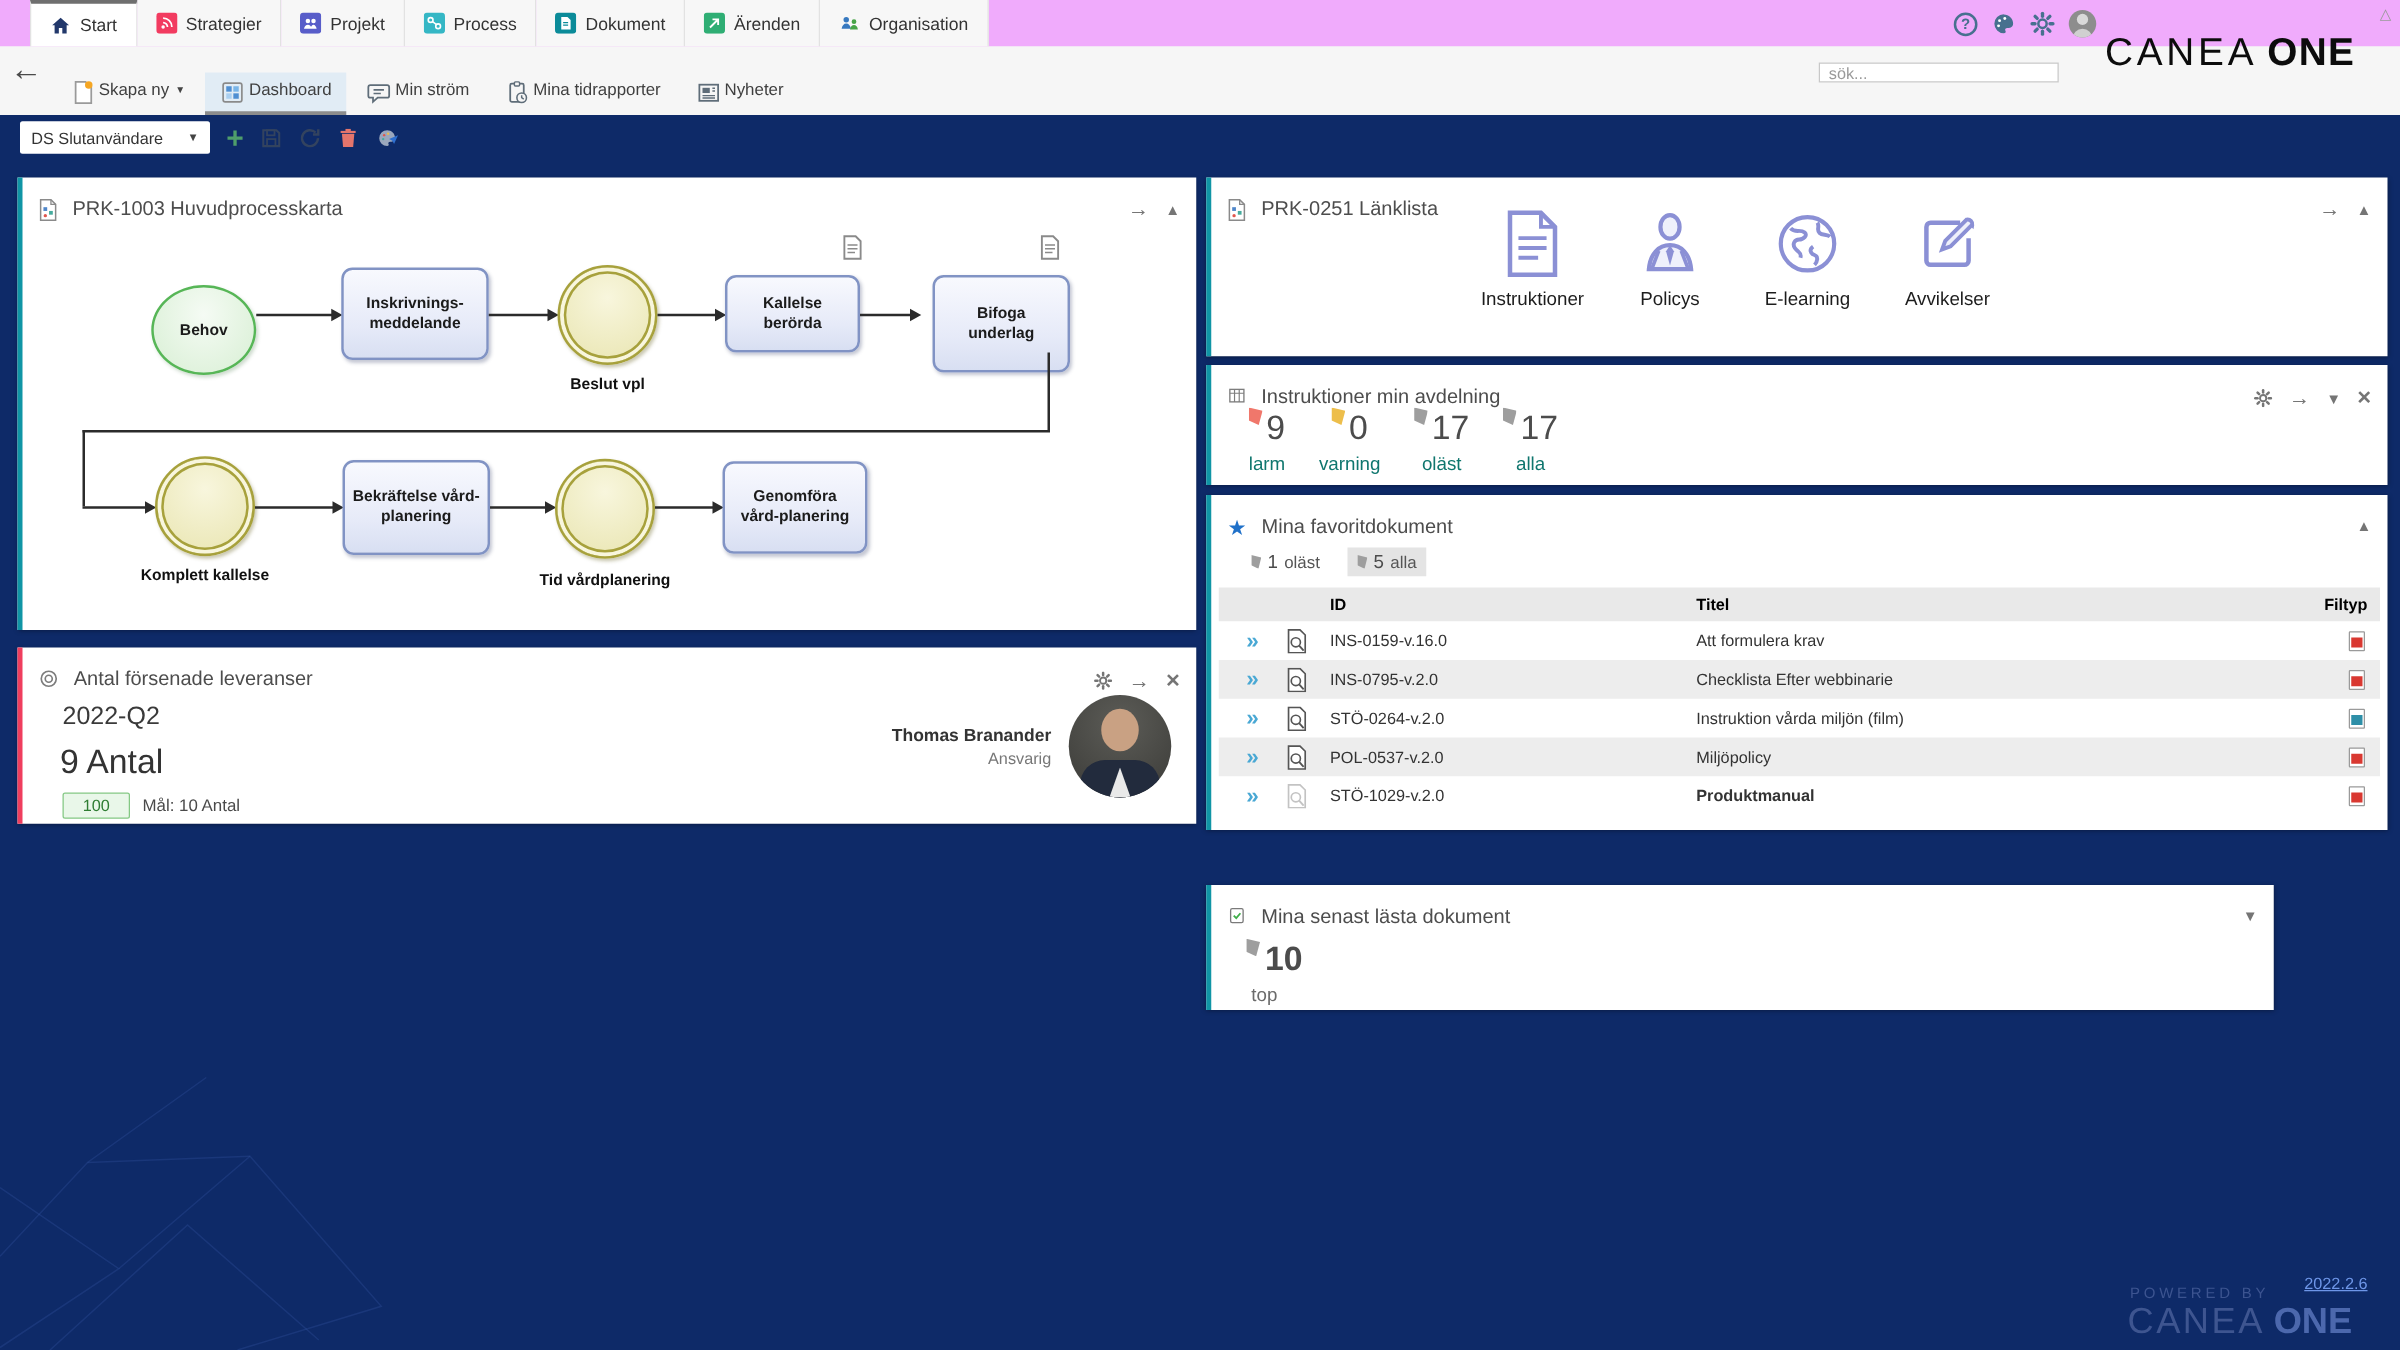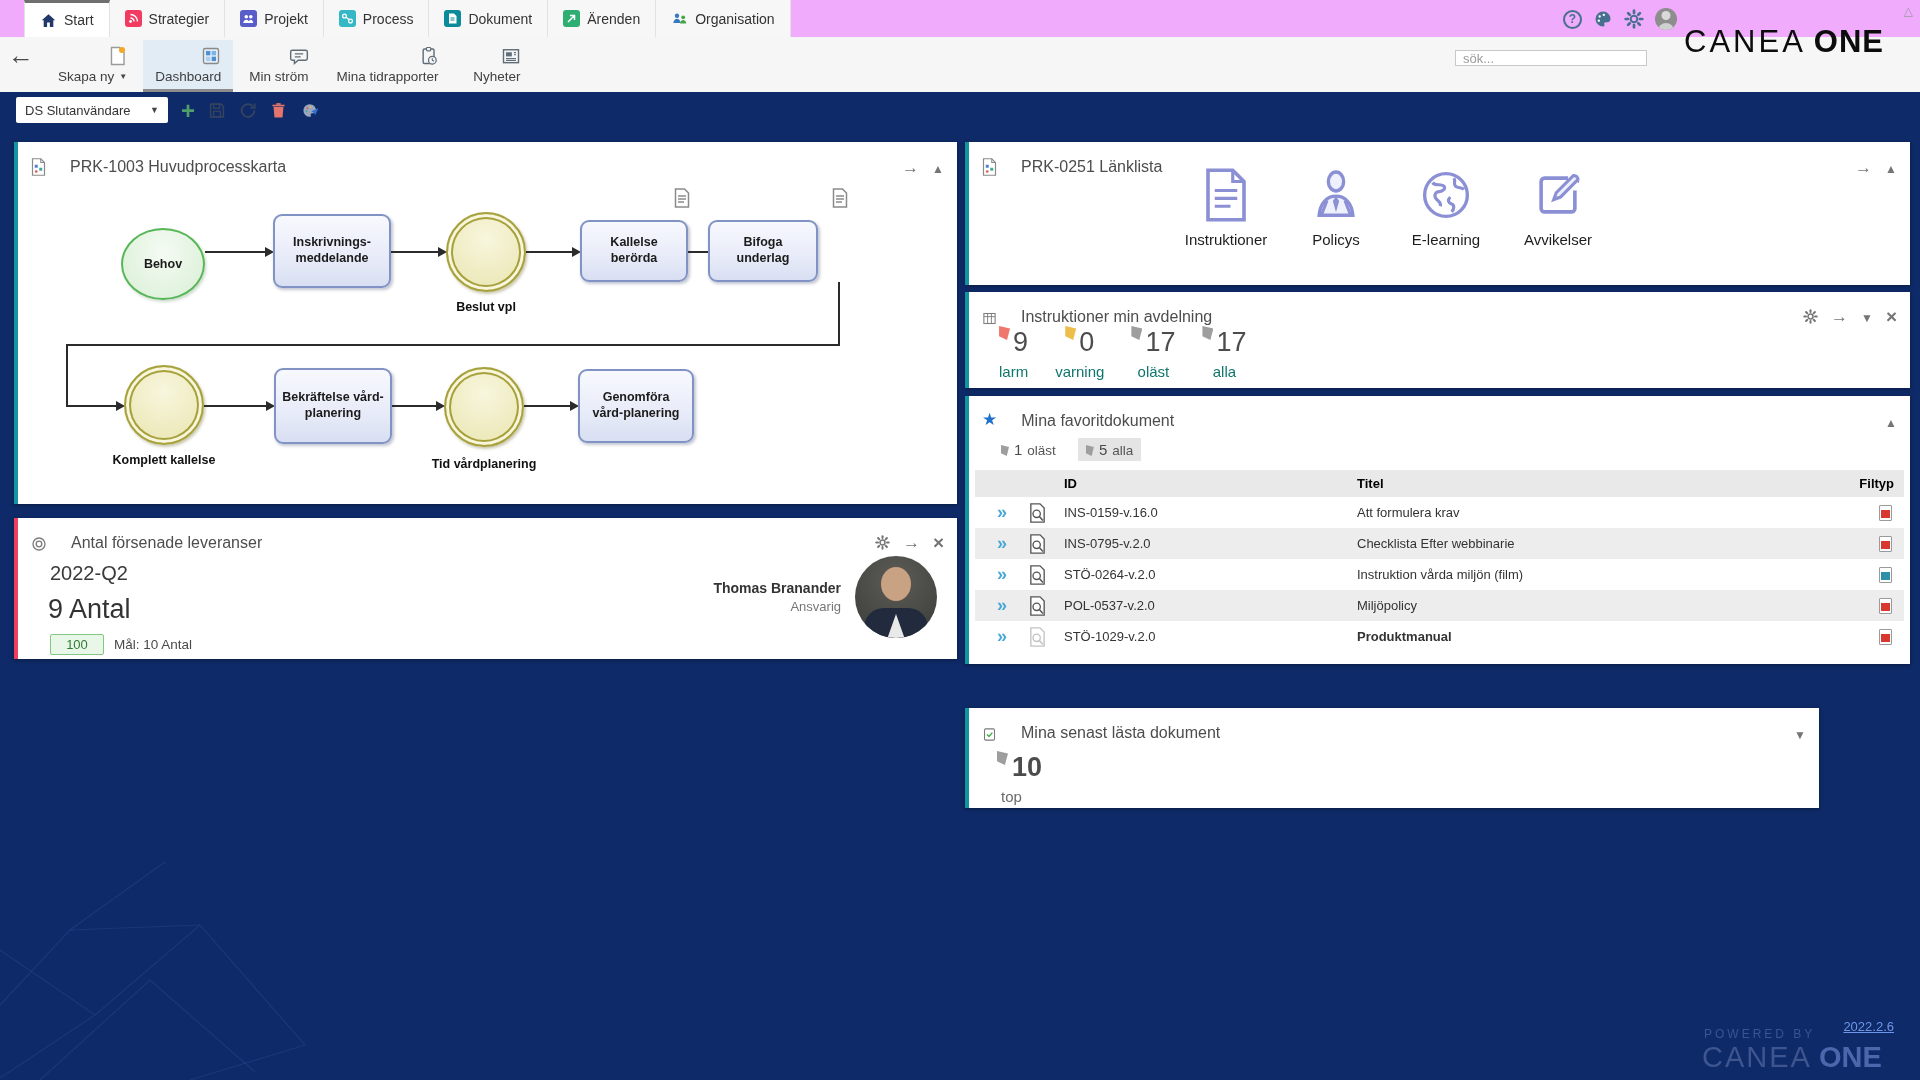--- a/index.html
+++ b/index.html
@@ -7,21 +7,21 @@
 body{background:#0e2a68;font-family:"Liberation Sans","DejaVu Sans",sans-serif;position:relative}
 svg{display:block}
 
 .topbar{position:absolute;left:0;top:0;width:1920px;height:92px;background:#f6f6f6}
 .tabbar{display:flex;align-items:stretch;height:37px;background:#f0abfc;padding-left:24px}
 .tab{display:flex;align-items:center;gap:7px;padding:0 15px;font-size:14px;color:#333;background:#f7f7f7;border-right:1px solid #e2e2e2;cursor:pointer}
 .tab:first-child{border-left:1px solid #e2e2e2}
 .tab.active{background:#fff;border-top:3px solid #6f6f6f}
 .tab-ico{width:17px;height:17px}
 .toolbar{display:flex;align-items:flex-end;height:55px;padding-left:46px;gap:4px}
-.tbtn{display:flex;flex-direction:column;align-items:flex-end;gap:3px;padding:6px 12px 8px;font-size:13.5px;color:#3f3f3f;cursor:pointer;min-width:78px}
+.tbtn{display:flex;flex-direction:row;align-items:flex-start;gap:3px;padding:6px 12px 8px;font-size:13.5px;color:#3f3f3f;cursor:pointer;min-width:78px}
 .tbtn .ti{height:20px;color:#5f6d79}
 .tbtn.active{background:#e1ecf5;border-bottom:3px solid #8c8c8c;padding-bottom:5px}
 .tlabel{display:flex;align-items:center;gap:5px;white-space:nowrap}
 .caret-sm{font-size:8px;color:#444}
 .back{position:absolute;left:8px;top:42px;font-size:26px;color:#4a4a4a;cursor:pointer;line-height:1}
 .back::before{content:"\2190"}
 .topicons{position:absolute;left:1563px;top:8px;display:flex;gap:11px;align-items:center}
 .help-ic{width:19px;height:19px;border:2px solid #47708f;border-radius:50%;color:#47708f;font-size:12px;font-weight:bold;display:flex;align-items:center;justify-content:center;cursor:pointer}
 .help-ic::before{content:"?"}
 .ic20{width:20px;height:20px;color:#47708f;cursor:pointer}
@@ -42,21 +42,21 @@
 .ds-select{width:152px;height:26px;background:#fff;border-radius:2px;display:flex;align-items:center;justify-content:space-between;padding:0 9px;font-size:13px;color:#333;cursor:pointer}
 .ds-select .caret-sm{font-size:9px}
 .dbic{height:19px;display:flex;align-items:center;cursor:pointer}
 .plus-ic{color:#4f9e6b;font-size:24px;font-weight:bold;line-height:19px}
 .plus-ic::before{content:"+"}
 .navyic{color:#33435f}
 .redic{color:#e4756c}
 
 .widget{position:absolute;background:#fff;border-left:4px solid #1095a5;box-shadow:0 1px 4px rgba(0,0,0,.4)}
 .widget.red{border-left-color:#ef3e5e}
-.whead{height:34px;display:flex;align-items:flex-end;gap:24px;padding:0 13px}
+.whead{height:34px;display:flex;align-items:flex-start;gap:12px;padding:17px 13px}
 .wico{color:#7d7d7d}
 .wtitle{font-size:16px;color:#4d4d4d}
 .wctrl{margin-left:auto;display:flex;gap:13px;align-items:center;color:#757575}
 .c{cursor:pointer;color:#757575;line-height:1}
 .g-arrow::before{content:"\2192";font-size:17px;font-weight:bold}
 .g-up::before{content:"\25B2";font-size:12px}
 .g-down::before{content:"\25BC";font-size:12px}
 .g-close::before{content:"\00D7";font-size:19px;font-weight:bold}
 .gear14{width:15px;height:15px}
 
@@ -447,21 +447,21 @@
     <div class="pm-event" style="left:428px;top:36px"></div>
     <div class="pm-label" style="left:468px;top:124px">Beslut vpl</div>
     <div class="pm-line arrow" style="left:508px;top:75px;width:52px"></div>
     <div class="pm-box" style="left:562px;top:44px;width:108px;height:62px">
         <span>Kallelse berörda</span>
       </div>
     <svg class="pm-doc" style="left:656px;top:12px">
         <use href="#s-bpmndoc"></use>
       </svg>
     <div class="pm-line arrow" style="left:670px;top:75px;width:46px"></div>
-    <div class="pm-box" style="left:690px;top:44px;width:110px;height:62px">
+    <div class="pm-box" style="left:728px;top:44px;width:110px;height:78px">
         <span>Bifoga underlag</span>
       </div>
     <svg class="pm-doc" style="left:814px;top:12px">
         <use href="#s-bpmndoc"></use>
       </svg>
 
     <div class="pm-vline" style="left:820px;top:106px;height:62px"></div>
     <div class="pm-line" style="left:48px;top:168px;width:774px"></div>
     <div class="pm-vline" style="left:48px;top:168px;height:61px"></div>
     <div class="pm-line arrow" style="left:48px;top:229px;width:56px"></div>

